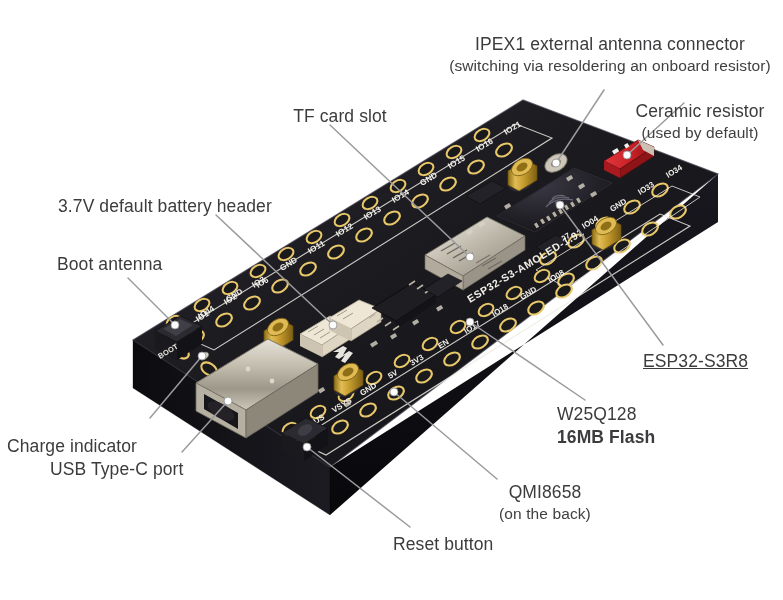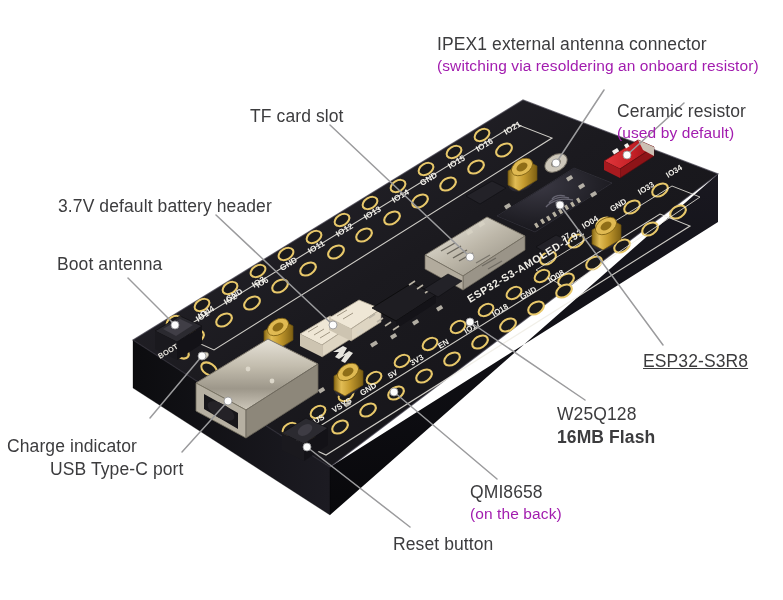--- a/index.html
+++ b/index.html
@@ -17,23 +17,23 @@
     position:absolute;
     font-size:17.5px;
     line-height:1.30;
     color:#3c3c3e;
     white-space:nowrap;
     letter-spacing:.1px;
   }
   .callout .sub{
     display:block;
     font-size:15.5px;
-    color:#a21caf;
+    color:#404040;
   }
-  .ctr{text-align:left;}
+  .ctr{text-align:center;}
 
   
   svg.leaders{position:absolute;left:0;top:0;width:783px;height:600px;pointer-events:none;}
 
   
   #board-wrap{position:absolute;left:0;top:0;width:783px;height:600px;}
 
   .dot{fill:#fdfdfd;stroke:#8e8e90;stroke-width:.8;}
 </style>
 </head>

